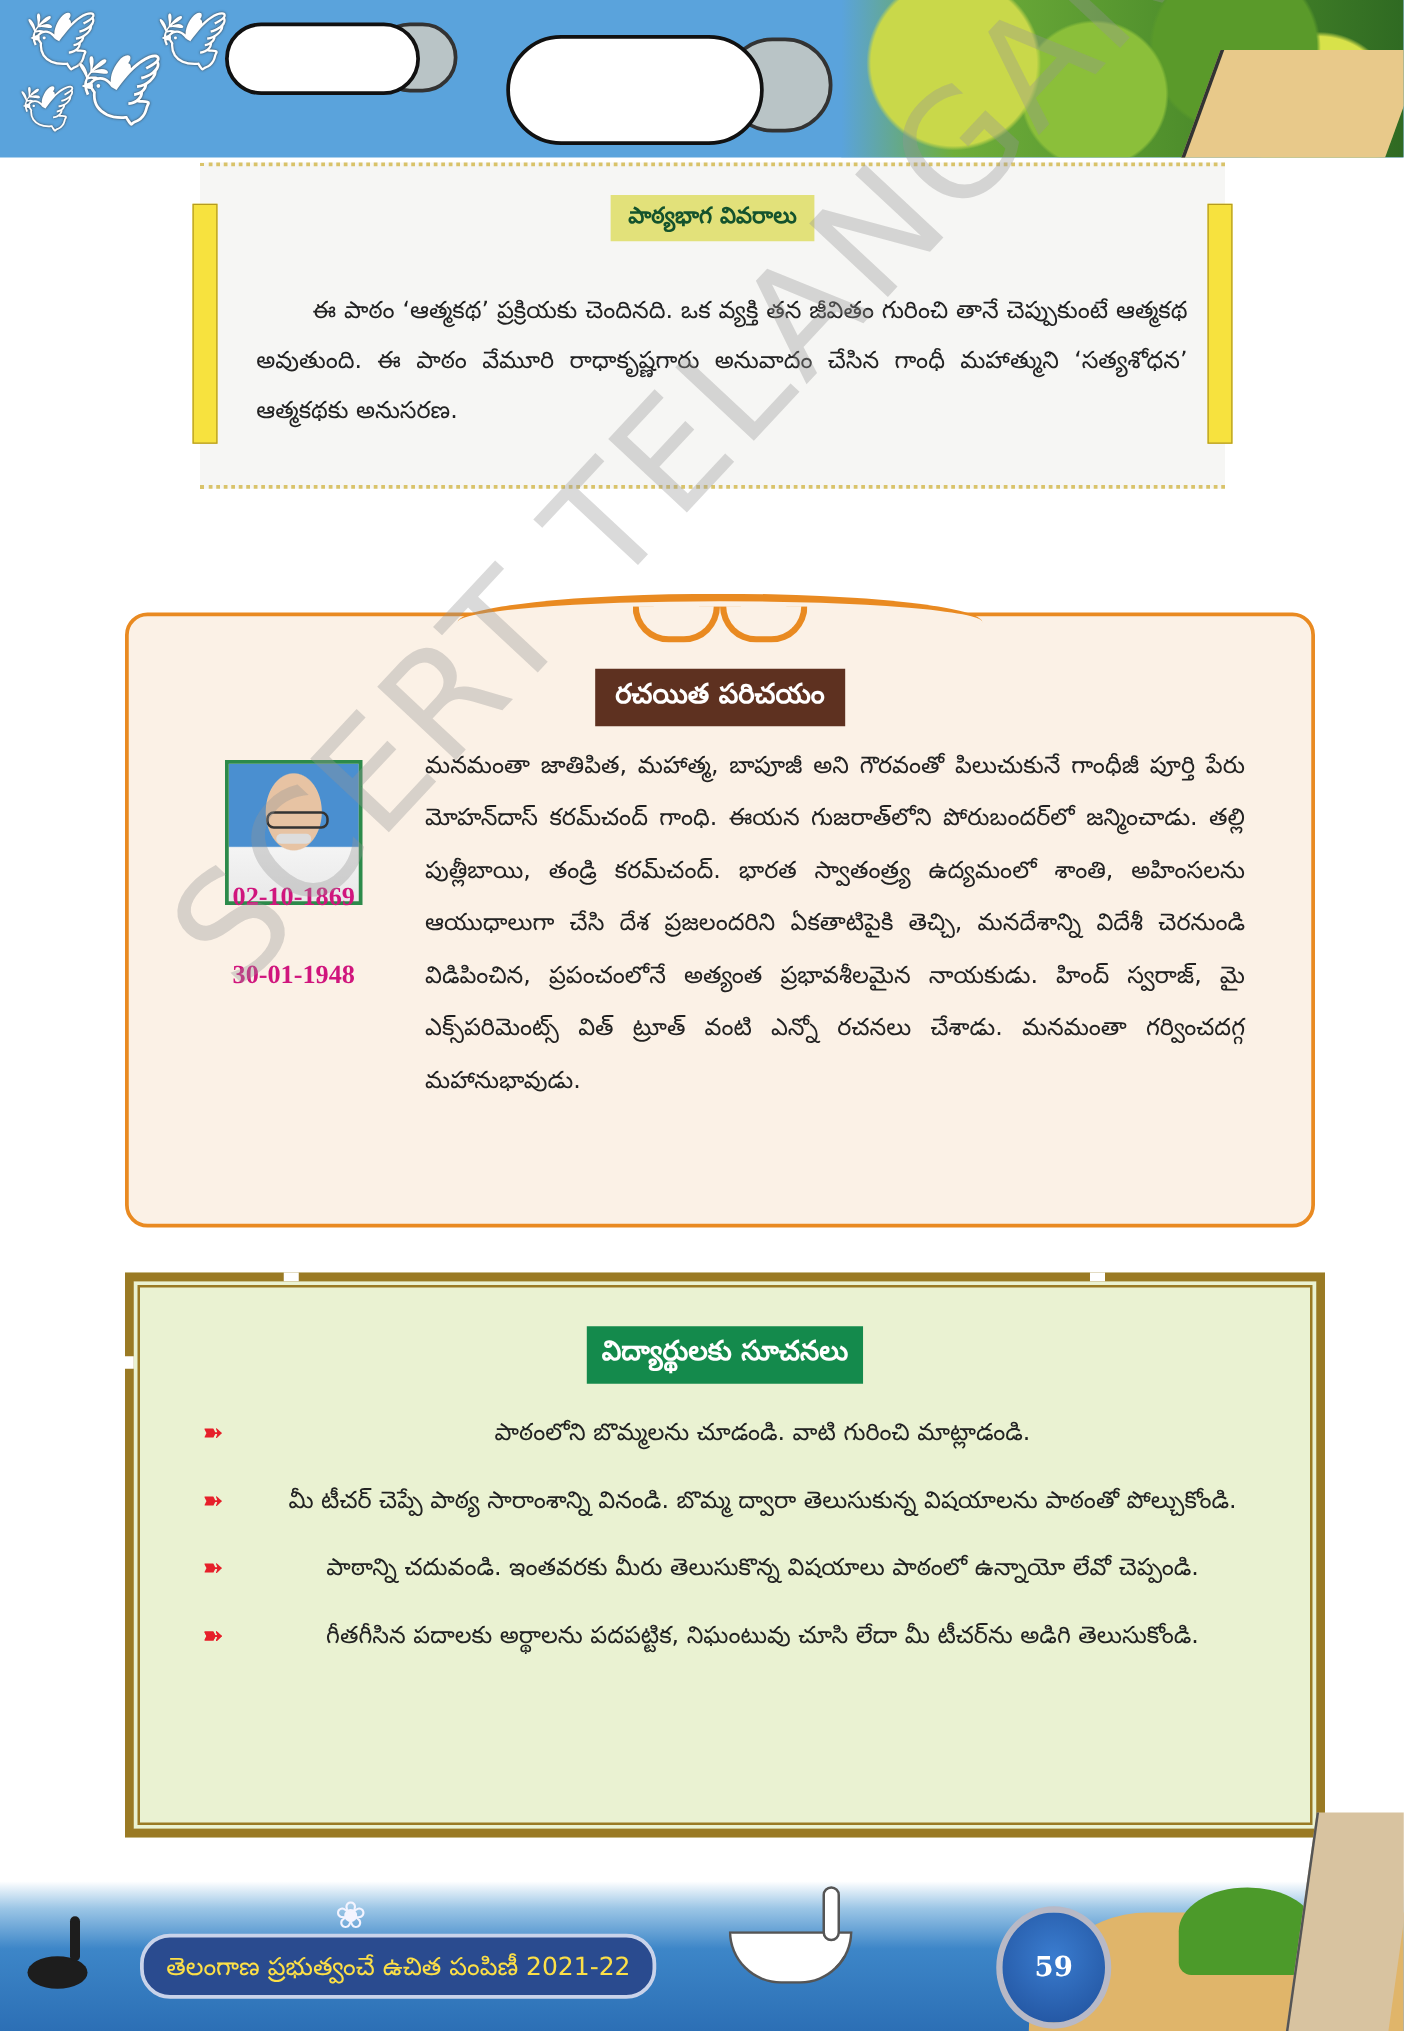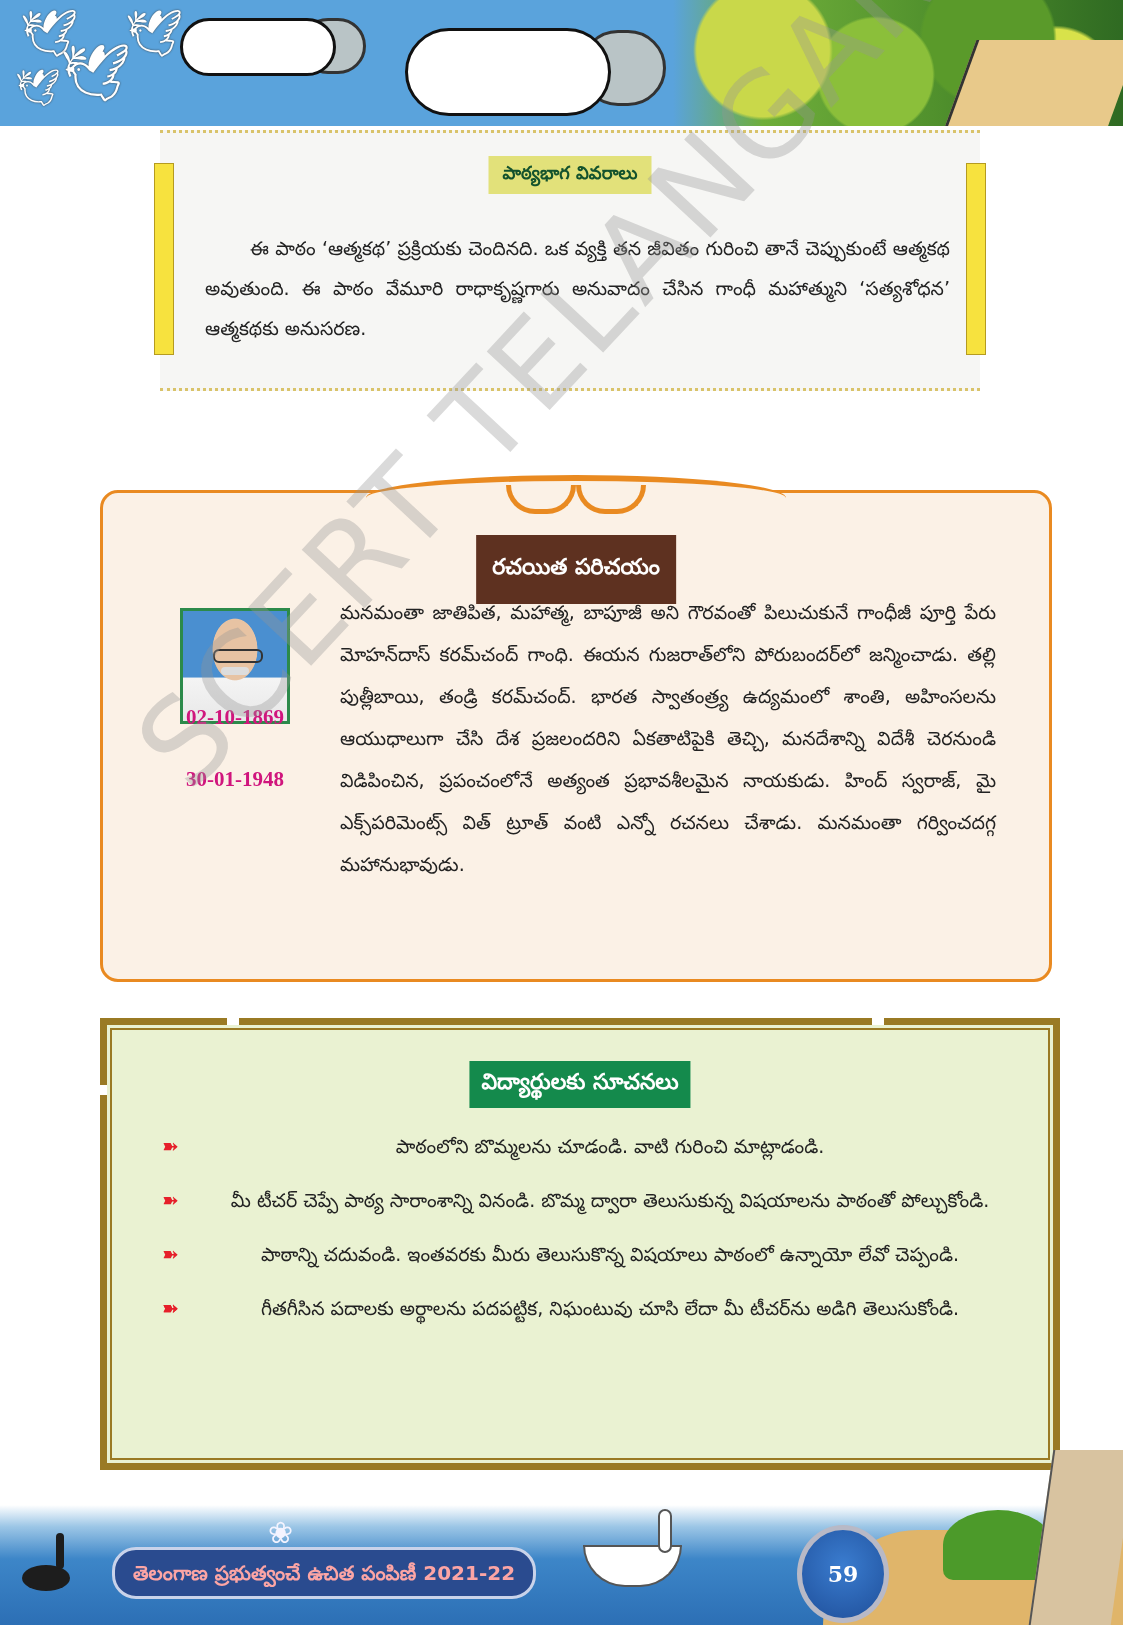--- a/index.html
+++ b/index.html
@@ -34,21 +34,21 @@
   
   .author { position:absolute; left:100px; top:490px; width:946px; height:486px; background:#fbf1e6;
             border:3px solid #e98a21; border-radius:18px; }
   .author .flourish { position:absolute; left:50%; transform:translateX(-50%); top:-18px; width:420px; height:40px;
                       background:#fbf1e6; border-top:6px solid #e98a21; border-radius:50% 50% 0 0; }
   .author .flourish::before, .author .flourish::after { content:""; position:absolute; top:4px; width:60px; height:24px;
                       border:5px solid #e98a21; border-top:none; border-radius:0 0 40px 40px; }
   .author .flourish::before { left:140px; }
   .author .flourish::after { right:140px; }
   .author .tag { position:absolute; left:50%; transform:translateX(-50%); top:42px; background:#5e3120;
-                 color:#fff; font-weight:bold; font-size:22px; padding:19px 16px; white-space:nowrap; }
+                 color:#fff; font-weight:bold; font-size:22px; padding:8px 16px; white-space:nowrap; }
   .author .photo { position:absolute; left:77px; top:115px; width:104px; height:110px; border:3px solid #2c8a4a;
                    background: radial-gradient(ellipse at 50% 35%, #e7c3a3 0 30%, transparent 31%),
                                linear-gradient(180deg, #4a8fd0 0%, #4a8fd0 60%, #f4f4f4 61%, #e8e8e8 100%); }
   .author .photo .glasses { position:absolute; left:30px; top:38px; width:46px; height:10px;
                             border:2px solid #333; border-radius:6px; }
   .author .photo .mustache { position:absolute; left:38px; top:56px; width:28px; height:8px; background:#ddd; border-radius:6px; }
   .author .date { position:absolute; left:62px; width:140px; text-align:center; color:#d0157d; font-weight:bold;
                   font-size:21px; font-family:Liberation Serif, serif; }
   .author .date.birth { top:212px; }
   .author .date.death { top:274px; }
@@ -67,21 +67,21 @@
 
   
   .footer { position:absolute; left:0; top:1505px; width:1123px; height:120px;
             background: linear-gradient(180deg, #ffffff 0%, #9cc6e6 18%, #3d86c8 45%, #2c6fb5 100%); }
   .footer .beach { position:absolute; right:0; bottom:0; width:300px; height:95px; background:#e0b56a;
                    border-radius:140px 0 0 0; }
   .footer .cliff { position:absolute; right:0; top:-55px; width:80px; height:175px; background:#d8c3a0; border-left:2px solid #555;
                    transform:skewX(-8deg); }
   .footer .bush { position:absolute; right:70px; top:5px; width:110px; height:70px; background:#4c9a2a; border-radius:50% 50% 10px 10px; }
   .footer .pill { position:absolute; left:112px; top:42px; height:46px; padding:0 18px; background:#2a4b8f;
-                  border:3px solid #c9d3ea; border-radius:24px; color:#fca5a5; font-weight:bold; font-size:20px;
+                  border:3px solid #c9d3ea; border-radius:24px; color:#fde047; font-weight:normal; font-size:20px;
                   line-height:46px; white-space:nowrap; }
   .footer .pagenum { position:absolute; left:797px; top:20px; width:82px; height:88px; border-radius:50%;
                      background: radial-gradient(circle at 50% 40%, #3a7ccf 0%, #1f4f9a 100%);
                      border:5px solid #b8b9c6; color:#fff; font-weight:bold; font-size:22px; text-align:center;
                      line-height:88px; font-family:"DejaVu Serif", serif; }
   .footer .swan { position:absolute; left:583px; top:40px; width:95px; height:38px; background:#fff;
                   border:2px solid #555; border-radius:0 0 50px 50px; }
   .footer .swan::before { content:""; position:absolute; right:8px; top:-38px; width:10px; height:40px;
                           background:#fff; border:2px solid #555; border-radius:8px; }
   .footer .duck { position:absolute; left:22px; top:60px; width:48px; height:26px; background:#1d1d1d; border-radius:50%; }

